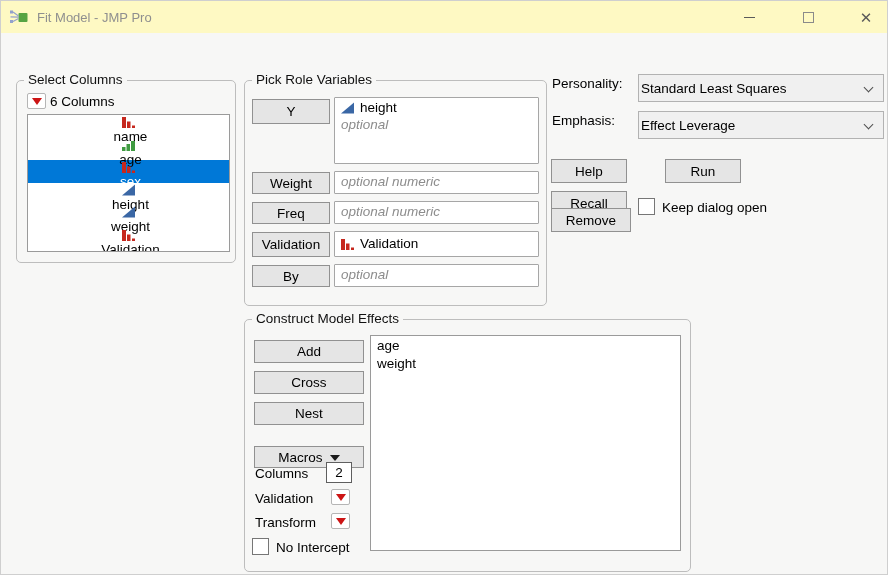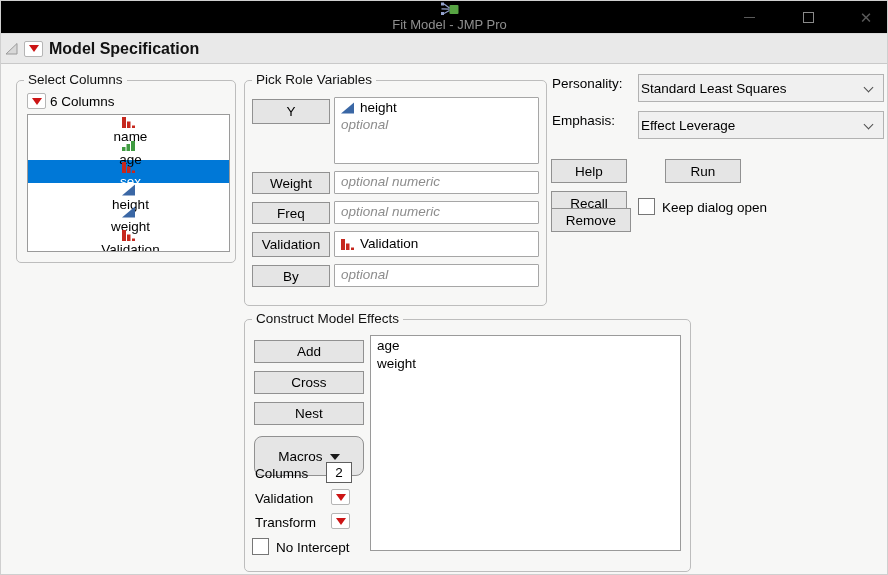--- a/index.html
+++ b/index.html
@@ -5,21 +5,21 @@
   * { margin:0; padding:0; box-sizing:border-box; }
   html,body { font-family:"Liberation Sans","DejaVu Sans",sans-serif; }
   .window {
     position:relative; width:888px; height:575px;
     background:#f7f7f6; overflow:hidden;
     border:1px solid #cfcfcf;
   }
   
   .titlebar {
     position:absolute; left:0; top:0; width:888px; height:32px;
-    background:#000000; display:flex; align-items:center;flex-direction:column;
+    background:#fef9c3; display:flex; align-items:center;
   }
   .app-icon { margin-left:9px; display:flex; }
   .win-title { margin-left:9px; font-size:13px; color:#8f8f8f; }
   .win-btn {
     position:absolute; top:0; width:46px; height:32px;
     display:flex; align-items:center; justify-content:center;
   }
   .wb-min { right:117px; } .wb-max { right:58px; } .wb-close { right:0px; }
   .min-glyph { width:11px; height:0; border-top:1px solid #5a5a5a; }
   .max-glyph { width:11px; height:11px; border:1px solid #8a8a8a; }
@@ -120,31 +120,20 @@
         <span class="min-glyph"></span>
       </div>
     <div class="win-btn wb-max">
         <span class="max-glyph"></span>
       </div>
     <div class="win-btn wb-close">
         <span class="close-glyph">✕</span>
       </div>
   </div>
 
-  <div class="outline-header">
-    <span class="wedge">
-      <svg width="14" height="14" viewBox="0 0 14 14">
-          <polygon points="12,1.5 12,12 1,12" fill="#d8d8d8" stroke="#9b9b9b" stroke-width="1"></polygon>
-        </svg>
-    </span>
-    <span class="rtb" style="margin-left:5px;">
-        <span class="tri-red"></span>
-      </span>
-    <span class="outline-title">Model Specification</span>
-  </div>
 
   <div class="group g-select">
     <span class="group-title">Select Columns</span>
     <span class="rtb cols-summary-btn">
         <span class="tri-red"></span>
       </span>
     <span class="cols-summary">6 Columns</span>
     <div class="listbox">
       <div class="list-item">
         <span class="col-icon">
@@ -269,21 +258,21 @@
   <span class="checkbox" style="left:637px; top:197px;"></span>
   <span class="chk-label" style="left:661px; top:199px;">Keep dialog open</span>
   <div class="btn" style="left:550px; top:207px; width:80px; height:24px;">Remove</div>
 
   <div class="group g-construct">
     <span class="group-title">Construct Model Effects</span>
 
     <div class="btn cme-btn" style="top:20px;">Add</div>
     <div class="btn cme-btn" style="top:51px;">Cross</div>
     <div class="btn cme-btn" style="top:82px;">Nest</div>
-    <div class="btn cme-btn" style="top:116px; height:40px;border-radius:8px;">
+    <div class="btn cme-btn" style="top:126px; height:22px;">
       <span>Macros</span>
       <span class="tri-black"></span>
     </div>
 
     <span class="cme-label" style="left:10px; top:146px;">Columns</span>
     <input class="degree-input" value="2" style="">
 
     <span class="cme-label" style="left:10px; top:171px;">Validation</span>
     <span class="rtb" style="position:absolute; left:86px; top:169px;">
         <span class="tri-red"></span>

